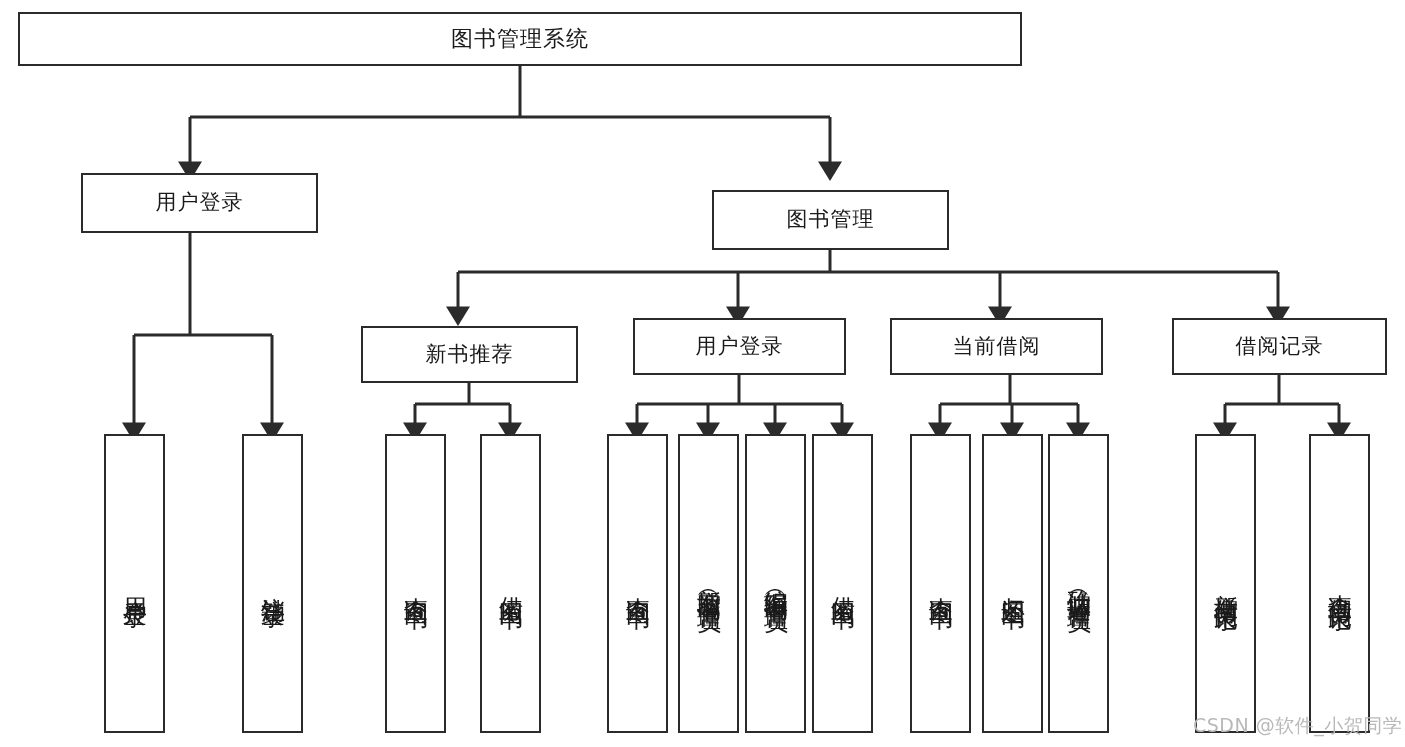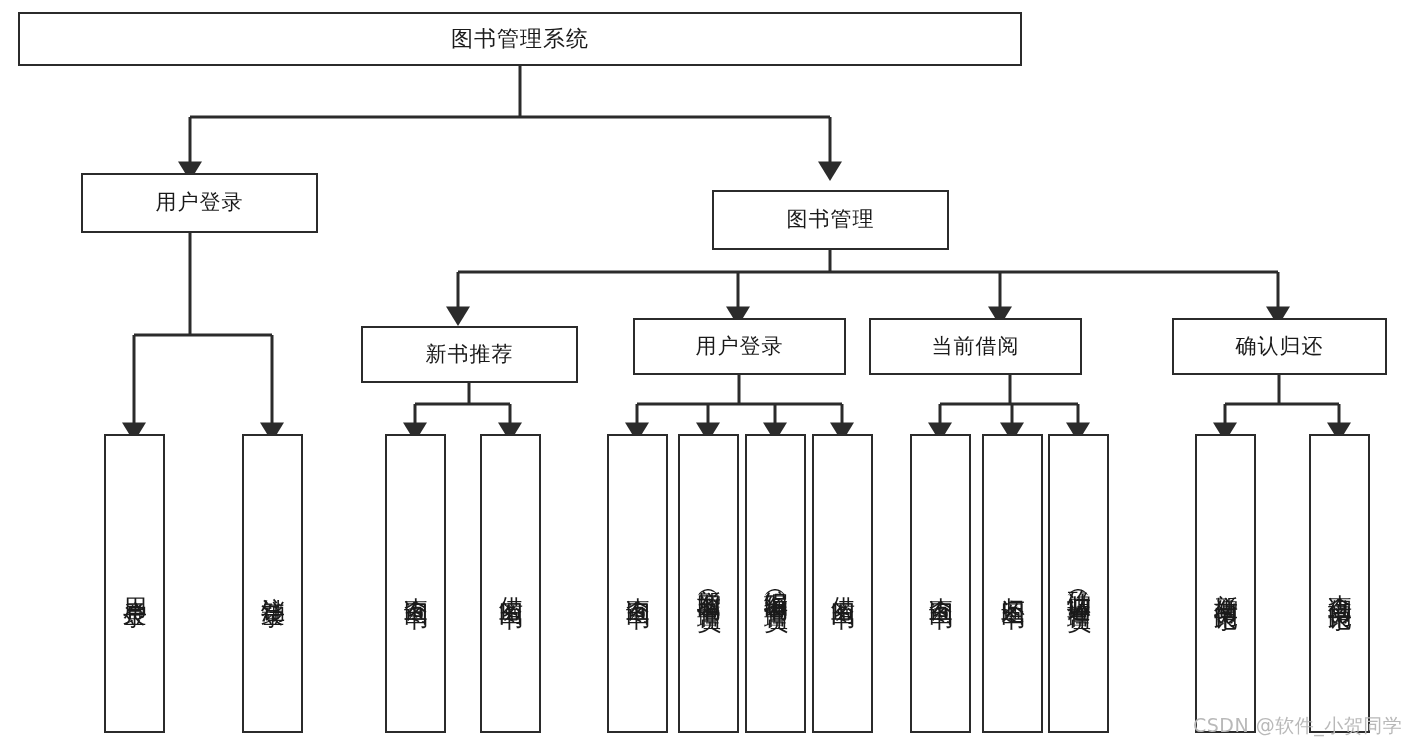--- a/index.html
+++ b/index.html
@@ -131,25 +131,25 @@
   <div class="node node-h" style="left:712px; top:173px; width:237px; height:60px;margin-top:17px;">
     <span class="node-label">图书管理</span>
   </div>
 
   <div class="node node-h" style="left:361px; top:318px; width:217px; height:57px;margin-top:8px;">
     <span class="node-label">新书推荐</span>
   </div>
   <div class="node node-h" style="left:633px; top:318px; width:213px; height:57px;">
     <span class="node-label">用户登录</span>
   </div>
-  <div class="node node-h" style="left:869px; top:318px; width:213px; height:57px;text-align:center;">
+  <div class="node node-h" style="left:890px; top:318px; width:213px; height:57px;text-align:center;">
     <span class="node-label">当前借阅</span>
   </div>
   <div class="node node-h" style="left:1172px; top:318px; width:215px; height:57px;">
-    <span class="node-label">确认归还</span>
+    <span class="node-label">借阅记录</span>
   </div>
 
   <div class="node node-v" style="left:104px; top:434px; width:61px; height:299px;">
     <span class="node-label" style="font-size: 24px;">用户登录</span>
   </div>
   <div class="node node-v" style="left:242px; top:434px; width:61px; height:299px;">
     <span class="node-label" style="font-size: 24px;">注销登录</span>
   </div>
 
   <div class="node node-v" style="left:385px; top:434px; width:61px; height:299px;">

